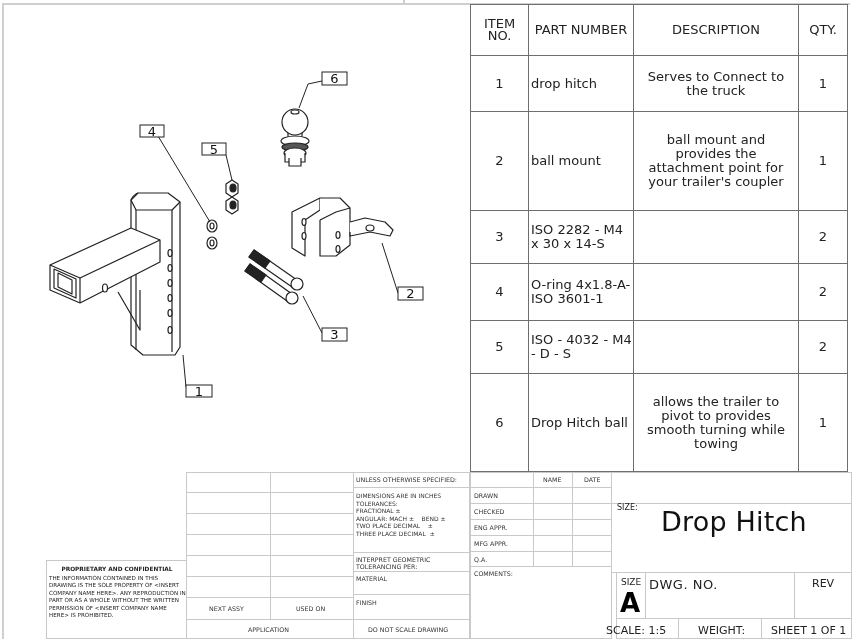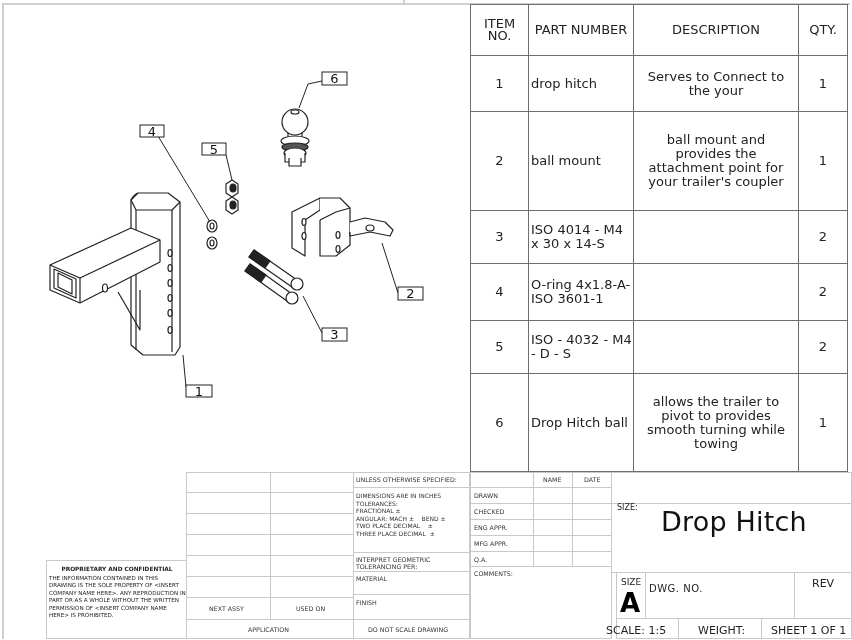--- a/index.html
+++ b/index.html
@@ -13,21 +13,21 @@
   .bom tr.hdr td { height:50px; font-size:13px; }
   .bom td.pn { text-align:left; padding-left:2px; }
   .bom td.desc { padding:0 6px; }
   .bom td.hdr-item { font-size:12px; line-height:12px; }
   .cell { position:absolute; border:1px solid #c9c9c9; box-sizing:border-box; }
   .lbl { position:absolute; font-size:6.3px; color:#333; white-space:nowrap; }
   .title-main { position:absolute; left:616px; top:508px; width:236px; text-align:center; font-size:27px; line-height:28px; color:#111; letter-spacing:0.2px; }
   .title-lbl { position:absolute; left:617px; top:503px; font-size:8px; color:#222; }
   .size-lbl { position:absolute; left:621px; top:577px; font-size:9px; color:#222; }
   .size-val { position:absolute; left:620px; top:588px; font-size:26px; font-weight:bold; color:#000; }
-  .dwg-lbl { position:absolute; left:649px; top:577px; font-size:10px; color:#222; letter-spacing:0.5px;margin-top:6px; }
+  .dwg-lbl { position:absolute; left:649px; top:577px; font-size:13px; color:#222; letter-spacing:0.5px; }
   .rev-lbl { position:absolute; left:812px; top:577px; font-size:11px; color:#222; }
   .bottom-lbl { position:absolute; top:624px; font-size:11px; color:#222; white-space:nowrap; }
   .prop-title { position:absolute; left:48px; top:566px; width:138px; text-align:center; font-size:5.8px; font-weight:bold; color:#222; }
   .prop-text { position:absolute; left:49px; top:575px; width:138px; font-size:5.6px; line-height:7.4px; color:#222; }
   .tol-text { position:absolute; left:356px; top:492px; font-size:6px; line-height:7.5px; color:#333; white-space:pre; }
 
   
   svg.drawing { position:absolute; left:0; top:0; }
   .balloon-text { font-family:"DejaVu Sans", sans-serif; font-size:13px; fill:#111; }
 </style>
@@ -156,32 +156,32 @@
   <tbody>
       <tr class="hdr">
     <td class="hdr-item">ITEM NO.</td>
     <td>PART NUMBER</td>
     <td>DESCRIPTION</td>
     <td>QTY.</td>
   </tr>
   <tr style="height:56px">
     <td>1</td>
     <td class="pn">drop hitch</td>
-    <td class="desc">Serves to Connect to the your</td>
+    <td class="desc">Serves to Connect to the truck</td>
     <td>1</td>
   </tr>
   <tr style="height:99px">
     <td>2</td>
     <td class="pn">ball mount</td>
     <td class="desc">ball mount and provides the attachment point for your trailer's coupler</td>
     <td>1</td>
   </tr>
   <tr style="height:53px">
     <td>3</td>
-    <td class="pn">ISO 4014 - M4 x 30 x 14-S</td>
+    <td class="pn">ISO 2282 - M4 x 30 x 14-S</td>
     <td class="desc"></td>
     <td>2</td>
   </tr>
   <tr style="height:57px">
     <td>4</td>
     <td class="pn">O-ring 4x1.8-A-ISO 3601-1</td>
     <td class="desc"></td>
     <td>2</td>
   </tr>
   <tr style="height:53px">

